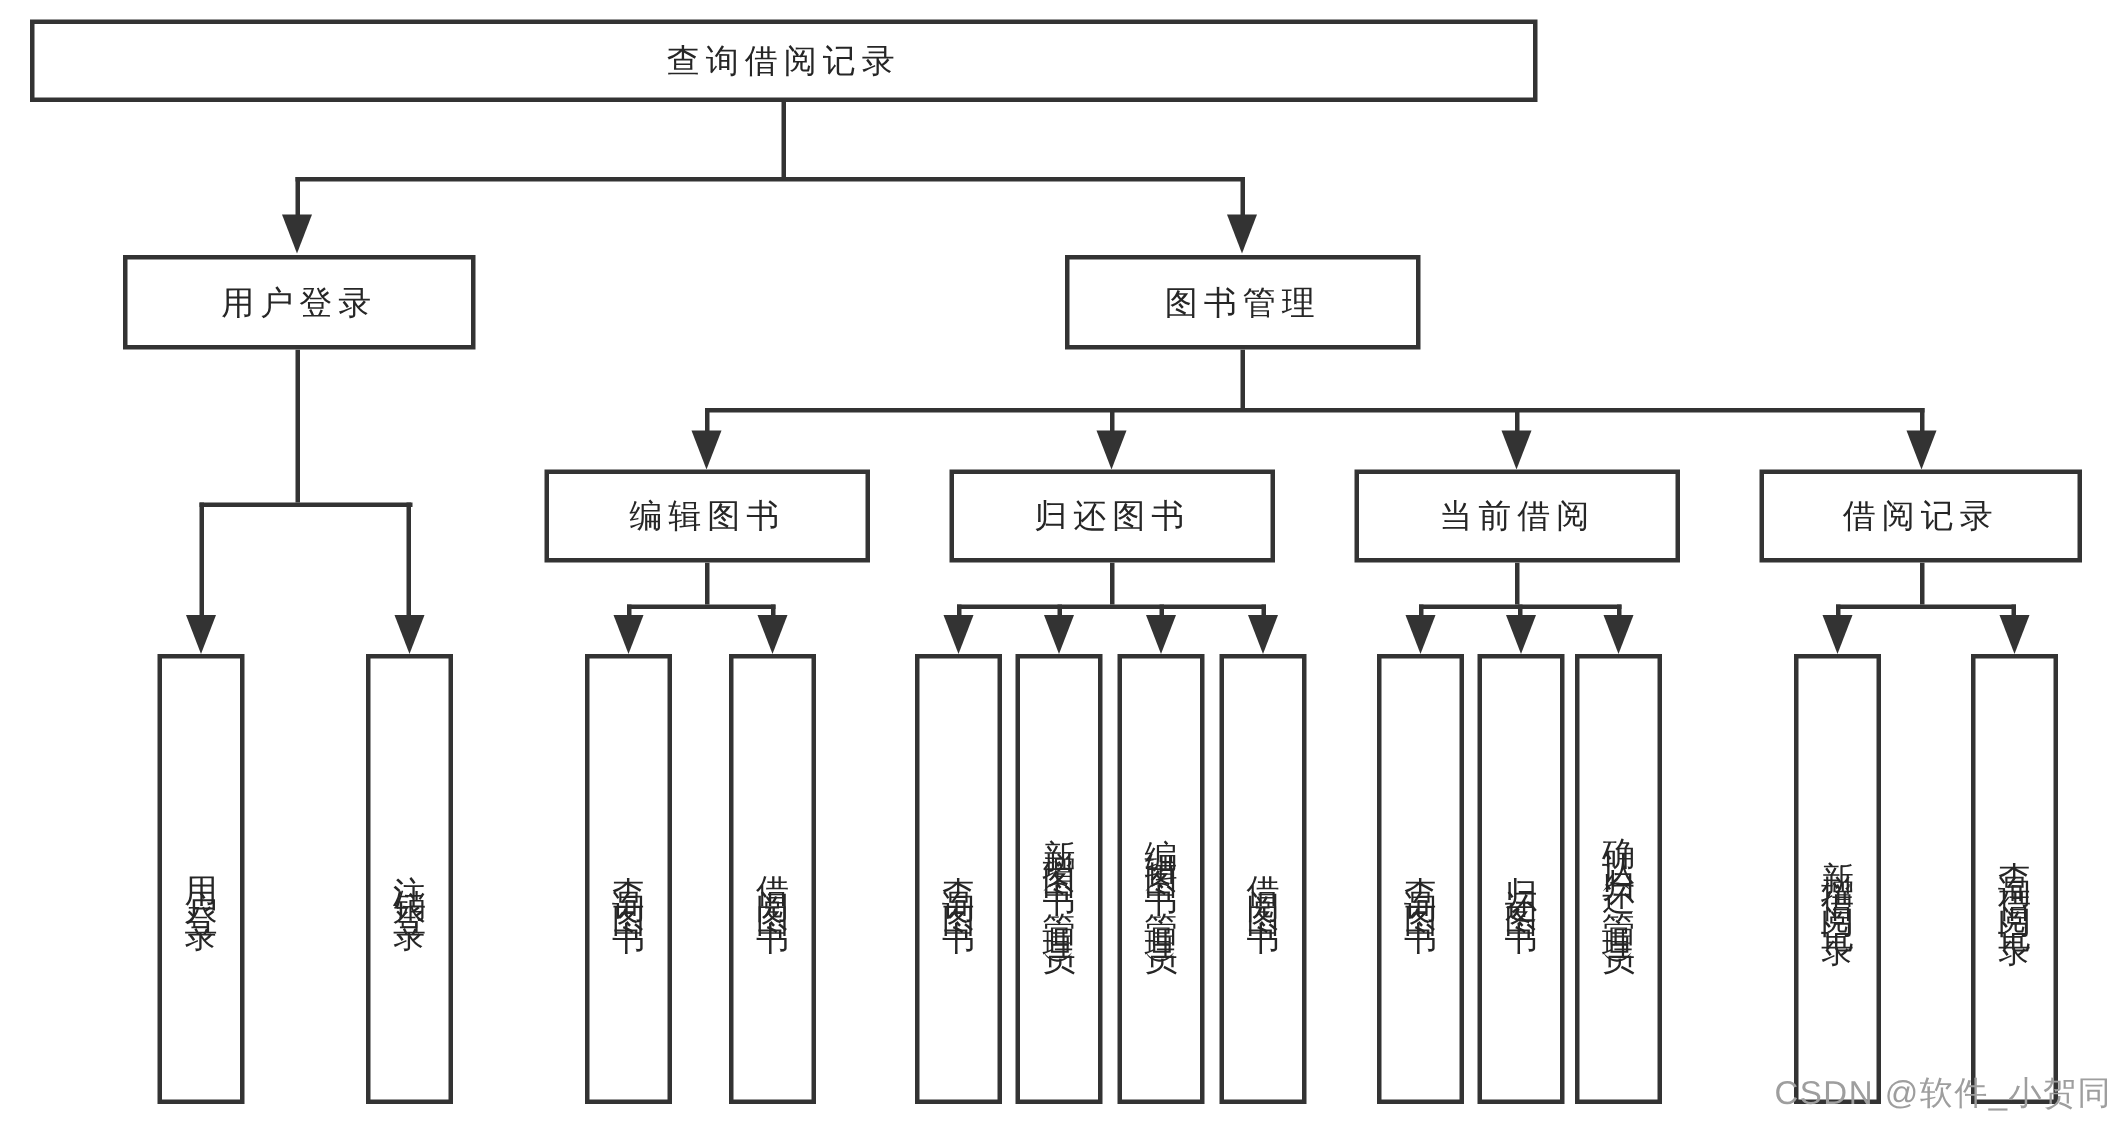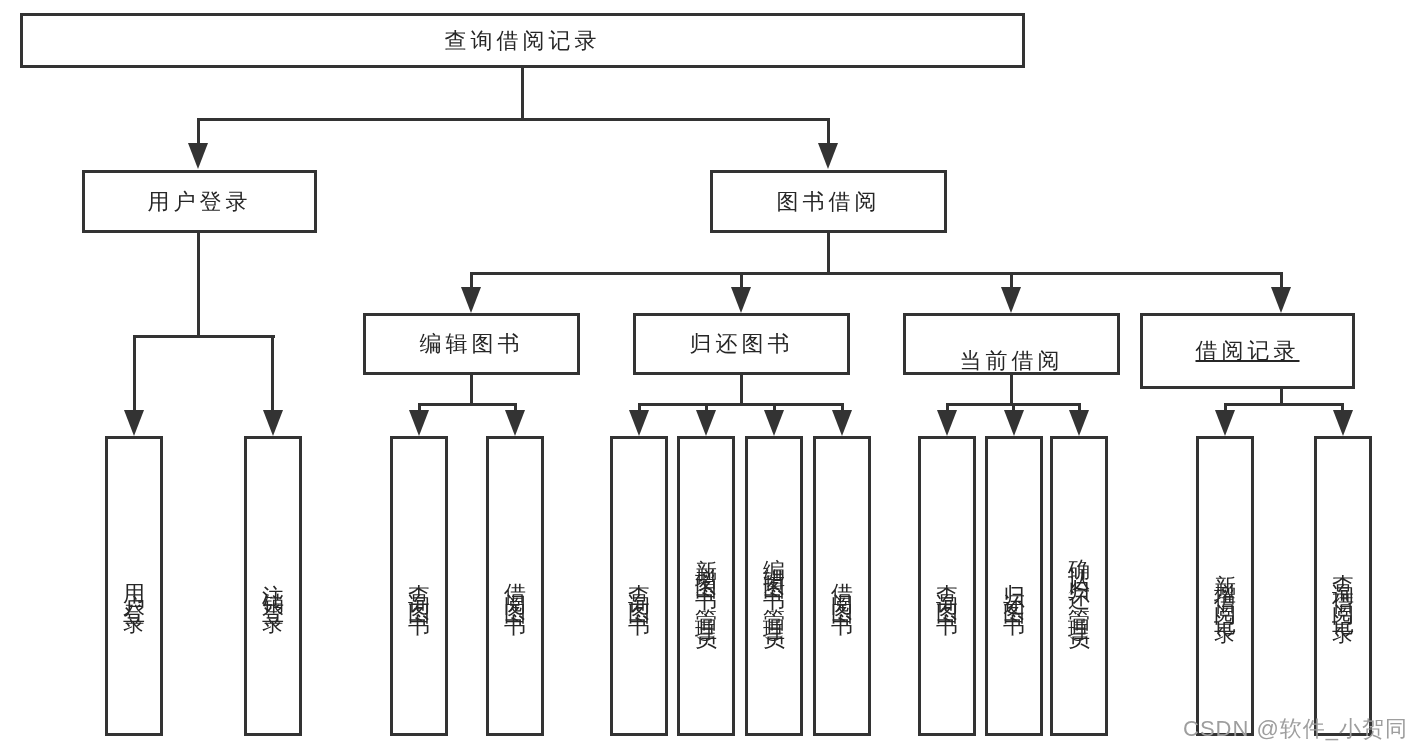--- a/index.html
+++ b/index.html
@@ -72,21 +72,21 @@
   <div class="ln" style="left:197px; top:118px; width:633px; height:3px;"></div>
   <div class="ln" style="left:197px; top:118px; width:3px; height:28px;"></div>
   <div class="ln" style="left:827px; top:118px; width:3px; height:28px;"></div>
   <div class="ar" style="left:188px; top:143px;"></div>
   <div class="ar" style="left:818px; top:143px;"></div>
 
   <div class="box" style="left:82px; top:170px; width:235px; height:63px;">
     <span>用户登录</span>
   </div>
   <div class="box" style="left:710px; top:170px; width:237px; height:63px;">
-    <span>图书借阅</span>
+    <span>图书管理</span>
   </div>
 
   <div class="ln" style="left:197px; top:233px; width:3px; height:102px;"></div>
   <div class="ln" style="left:133px; top:335px; width:142px; height:3px;"></div>
   <div class="ln" style="left:133px; top:335px; width:3px; height:76px;"></div>
   <div class="ln" style="left:271px; top:335px; width:3px; height:76px;"></div>
   <div class="ar" style="left:124px; top:410px;"></div>
   <div class="ar" style="left:263px; top:410px;"></div>
 
   <div class="ln" style="left:827px; top:233px; width:3px; height:39px;"></div>
@@ -99,24 +99,24 @@
   <div class="ar" style="left:731px; top:287px;"></div>
   <div class="ar" style="left:1001px; top:287px;"></div>
   <div class="ar" style="left:1271px; top:287px;"></div>
 
   <div class="box" style="left:363px; top:313px; width:217px; height:62px;">
     <span>编辑图书</span>
   </div>
   <div class="box" style="left:633px; top:313px; width:217px; height:62px;">
     <span>归还图书</span>
   </div>
-  <div class="box" style="left:903px; top:313px; width:217px; height:62px;align-items:flex-end;">
+  <div class="box" style="left:903px; top:313px; width:217px; height:62px;">
     <span>当前借阅</span>
   </div>
-  <div class="box" style="left:1140px; top:313px; width:215px; height:76px;text-decoration:underline;">
+  <div class="box" style="left:1173px; top:313px; width:215px; height:62px;">
     <span>借阅记录</span>
   </div>
 
   <div class="ln" style="left:470px; top:375px; width:3px; height:28px;"></div>
   <div class="ln" style="left:418px; top:403px; width:99px; height:3px;"></div>
   <div class="ln" style="left:418px; top:403px; width:3px; height:9px;"></div>
   <div class="ln" style="left:514px; top:403px; width:3px; height:9px;"></div>
   <div class="ar" style="left:409px; top:410px;"></div>
   <div class="ar" style="left:505px; top:410px;"></div>
 

